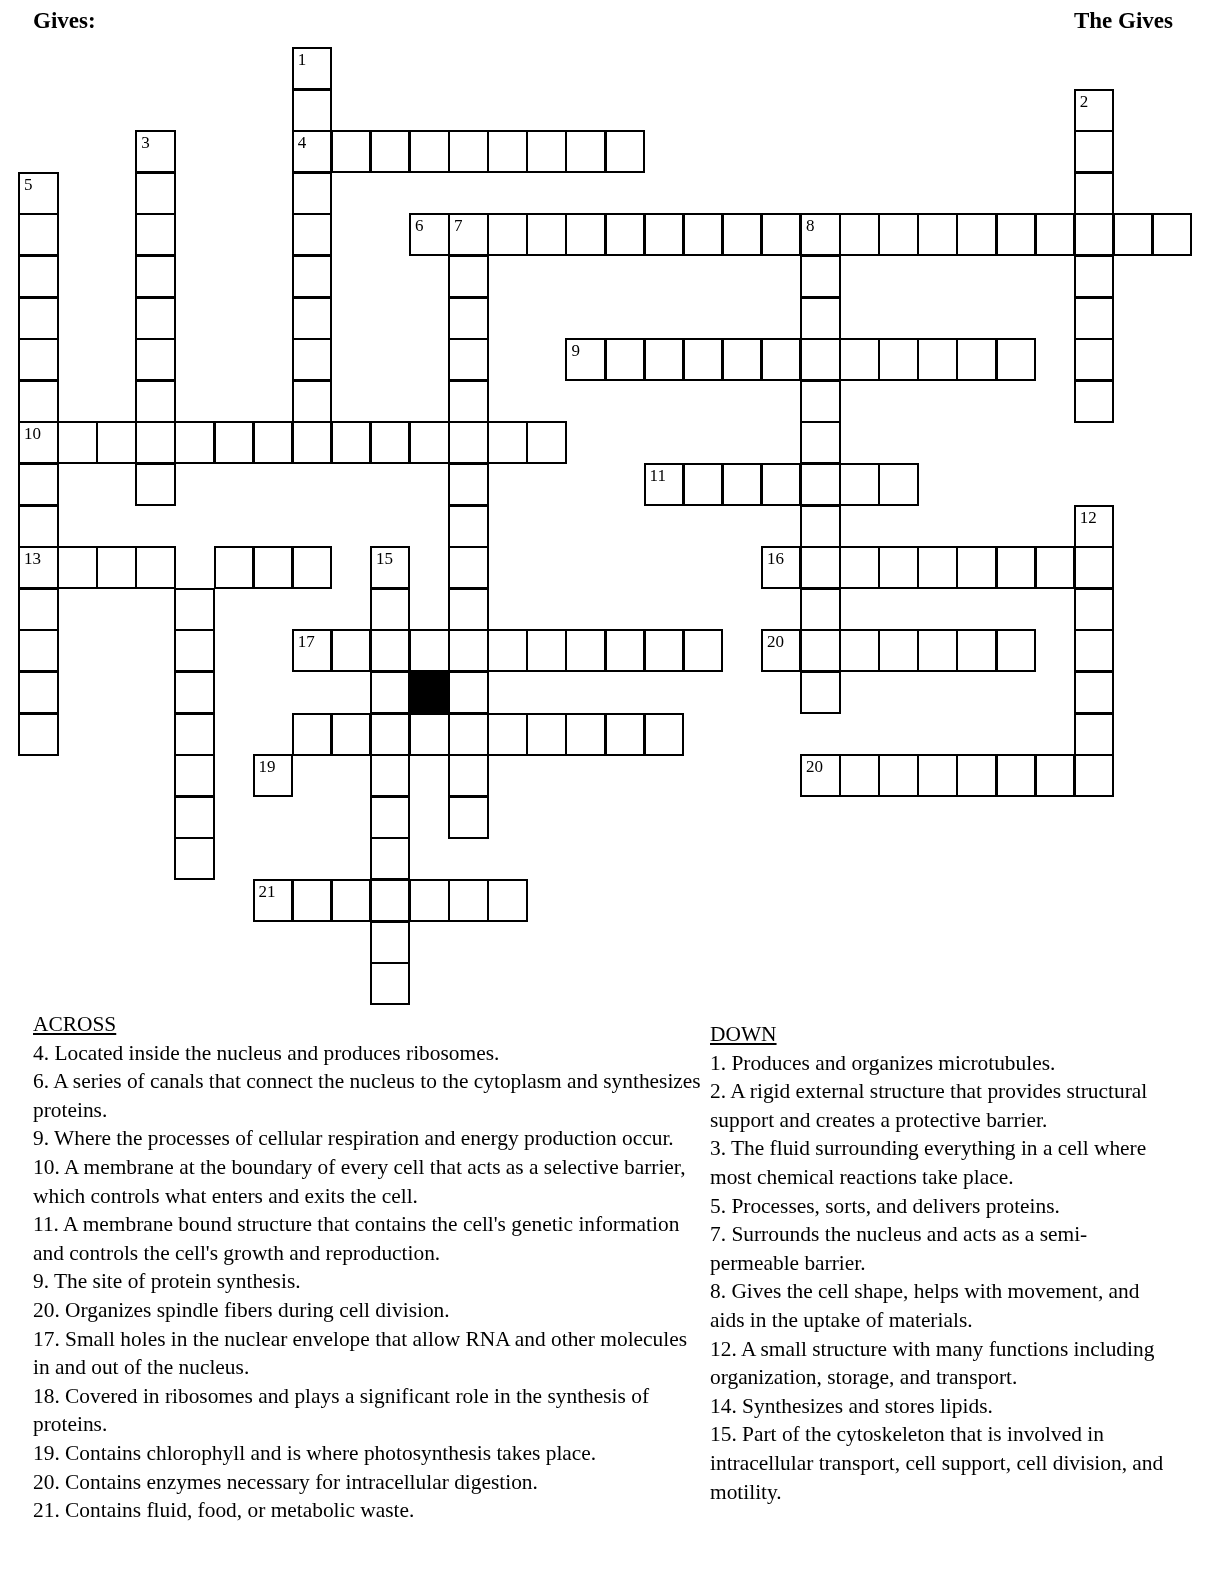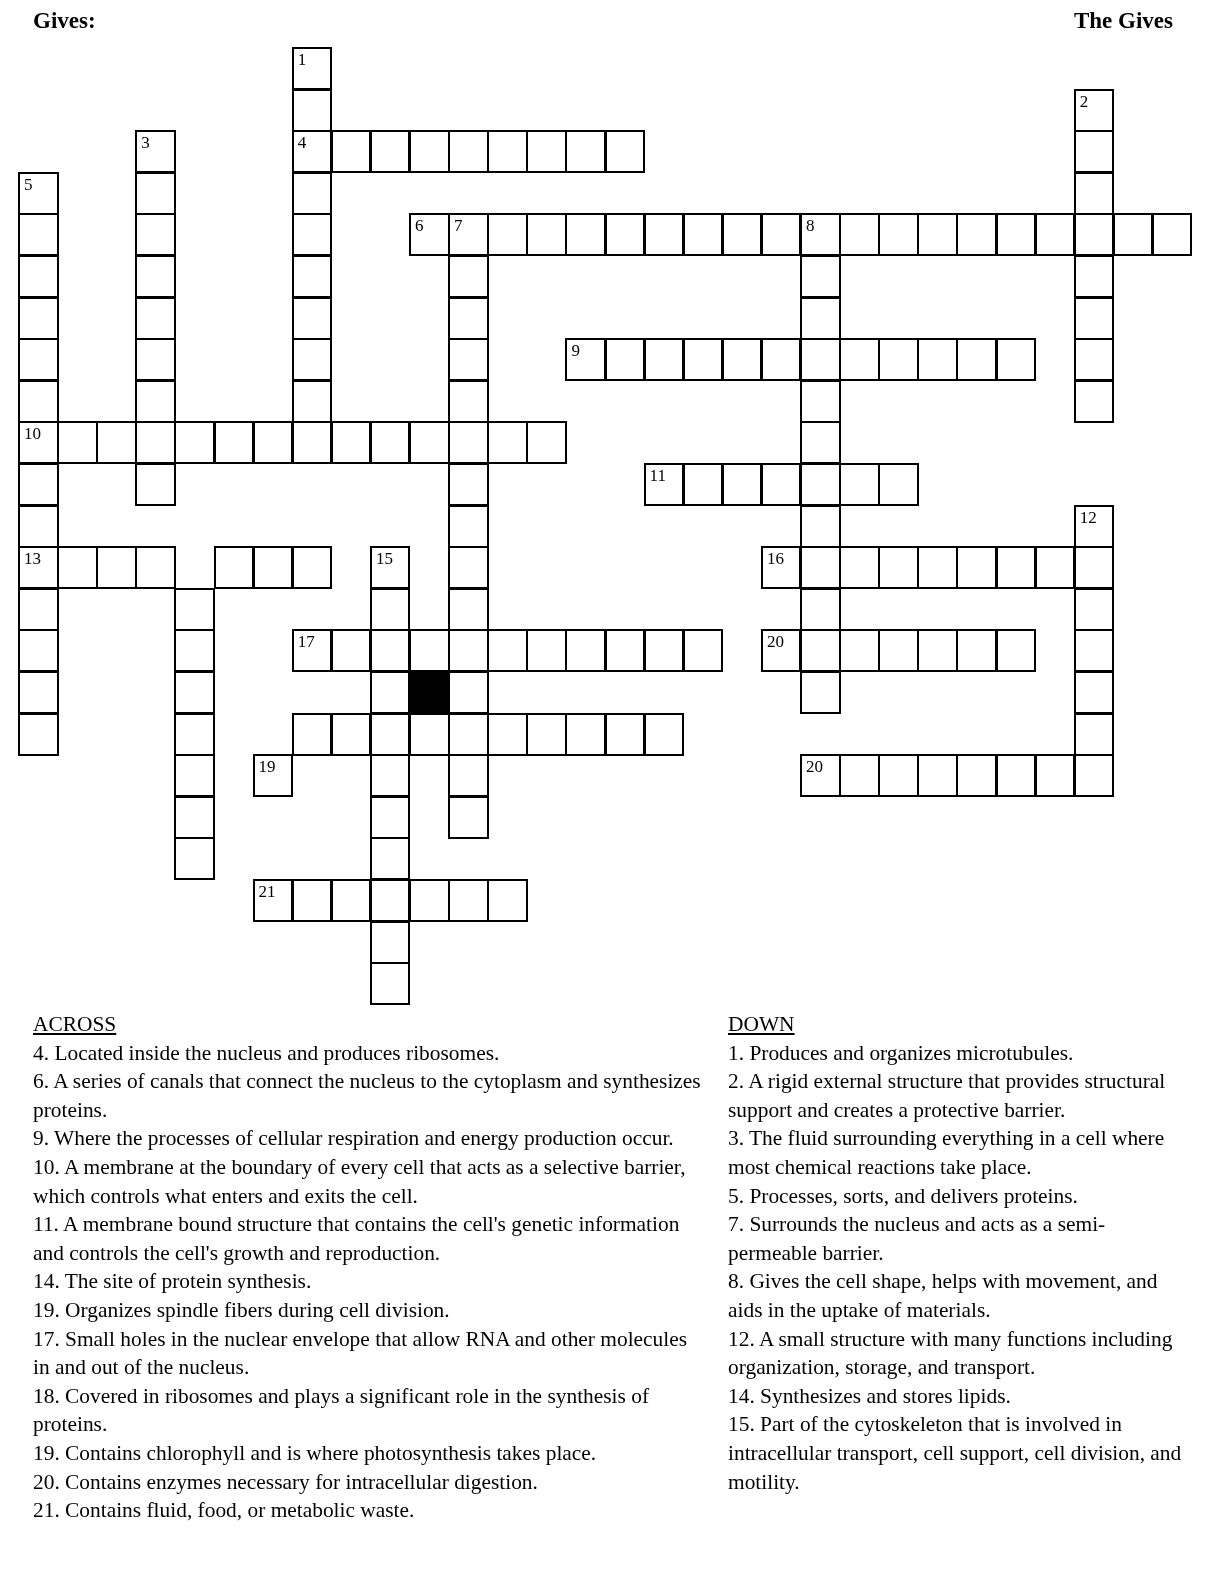--- a/index.html
+++ b/index.html
@@ -8,21 +8,21 @@
     .hdr { position: absolute; top: 8px; font-weight: bold; font-size: 23px; }
     #name-label { left: 33px; }
     #title-label { right: 40px; }
     #grid { position: absolute; left: 0; top: 0; width: 1213px; height: 1010px; }
     .cell { position: absolute; box-sizing: border-box; width: 40.6px; height: 43px;
       border: 2px solid #000; background: #fff; }
     .cell.black { background: #000; }
     .cell .num { position: absolute; left: 4px; top: 1px; font-size: 17px; line-height: 20px; }
     .clues { position: absolute; top: 1010px; font-size: 21.4px; line-height: 28.6px; }
     #across { left: 33px; width: 670px; }
-    #down { left: 728px; width: 460px; }
+    #down { left: 710px; width: 460px; margin-top: 10px; }
     .clue-head { text-decoration: underline; }
     .clue { margin: 0; }
   </style>
 </head>
 <body>
 
 <div class="hdr" id="name-label">Gives:</div>
 <div class="hdr" id="title-label">The Gives</div>
 
 <div id="grid">
@@ -268,22 +268,22 @@
   </div>
 
 <div class="clues" id="across">
   <div class="clue-head">ACROSS</div>
   <div>
     <p class="clue">4. Located inside the nucleus and produces ribosomes.</p>
     <p class="clue">6. A series of canals that connect the nucleus to the cytoplasm and synthesizes proteins.</p>
     <p class="clue">9. Where the processes of cellular respiration and energy production occur.</p>
     <p class="clue">10. A membrane at the boundary of every cell that acts as a selective barrier, which controls what enters and exits the cell.</p>
     <p class="clue">11. A membrane bound structure that contains the cell's genetic information and controls the cell's growth and reproduction.</p>
-    <p class="clue">14. The site of protein synthesis.</p>
-    <p class="clue">19. Organizes spindle fibers during cell division.</p>
+    <p class="clue">9. The site of protein synthesis.</p>
+    <p class="clue">20. Organizes spindle fibers during cell division.</p>
     <p class="clue">17. Small holes in the nuclear envelope that allow RNA and other molecules in and out of the nucleus.</p>
     <p class="clue">18. Covered in ribosomes and plays a significant role in the synthesis of proteins.</p>
     <p class="clue">19. Contains chlorophyll and is where photosynthesis takes place.</p>
     <p class="clue">20. Contains enzymes necessary for intracellular digestion.</p>
     <p class="clue">21. Contains fluid, food, or metabolic waste.</p>
   </div>
 </div>
 
 <div class="clues" id="down">
   <div class="clue-head">DOWN</div>

